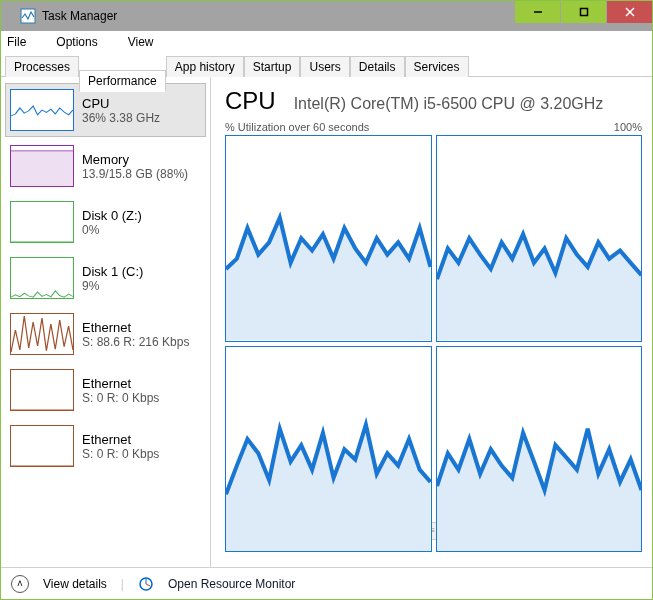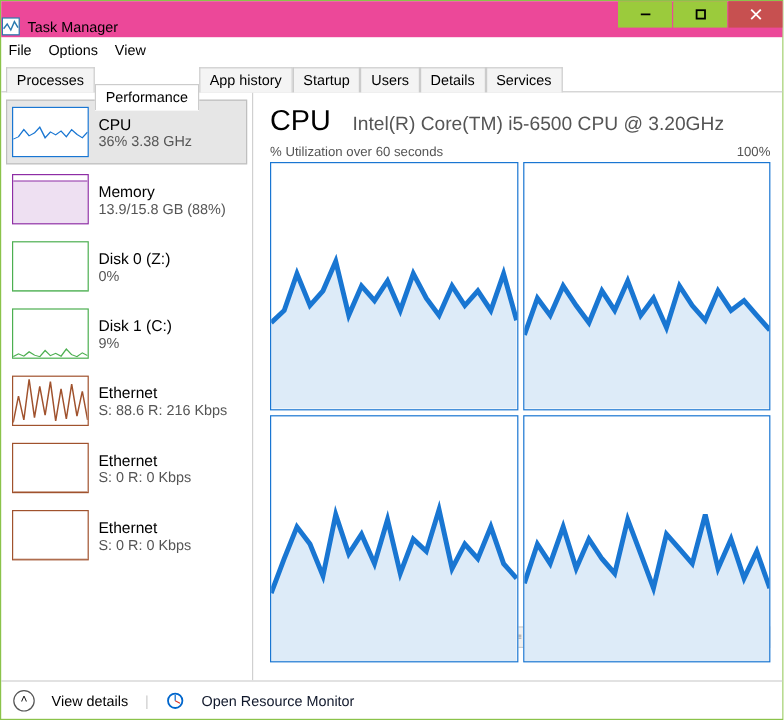--- a/index.html
+++ b/index.html
@@ -1,25 +1,25 @@
 <!DOCTYPE html>
 <html><head>
 <meta charset="utf-8">
 <style>
 *{box-sizing:border-box;margin:0;padding:0;font-family:"Segoe UI",Tahoma,sans-serif}
 body{background:#fff;width:653px;height:600px;overflow:hidden}
 .window{width:653px;height:600px;border:1px solid #8bc34a;display:flex;flex-direction:column;background:#fff}
-.titlebar{height:30px;background:#ec4899;display:flex;align-items:flex-end;padding-left:0;border-bottom:1px solid transparent}
+.titlebar{height:30px;background:#a3a3a3;display:flex;align-items:center;padding-left:19px;border-bottom:1px solid transparent}
 .titlebar .icon{width:16px;height:16px;margin-right:6px}
 .titlebar .title{font-size:12px;flex:1;color:#000}
 .winbtns{display:flex;height:100%}
 .winbtn{width:45px;height:22px;display:flex;align-items:center;justify-content:center;background:#9bcb3c;margin-left:1px;color:#000}
 .winbtn.close{background:#c75050;color:#fff}
 .winbtn svg{width:10px;height:10px}
-.menubar{height:22px;display:flex;align-items:center;padding:0 6px;font-size:12px;gap:14px}
+.menubar{height:22px;display:flex;align-items:center;padding:0 6px;font-size:12px;gap:30px}
 .menubar span{cursor:default}
 .tabs{display:flex;align-items:flex-end;height:24px;padding-left:4px;border-bottom:1px solid #ccc;font-size:12px}
 .tab{padding:3px 8px;border:1px solid #ccc;border-bottom:none;background:#f4f4f4;margin-right:0;position:relative;top:1px;cursor:default}
 .tab.active{background:#fff;border-bottom:1px solid #fff;top:16px;z-index:2}
 .content{flex:1;display:flex;overflow:hidden}
 .sidebar{width:210px;border-right:1px solid #d0d0d0;padding:6px 4px;overflow:hidden}
 .side-item{display:flex;align-items:center;padding:4px;border:1px solid transparent;margin-bottom:2px;cursor:default;height:54px}
 .side-item.active{background:#e6e6e6;border:1px solid #bfbfbf}
 .thumb{width:64px;height:42px;border:1px solid;margin-right:8px;position:relative;background:#fff}
 .thumb svg{width:100%;height:100%}

